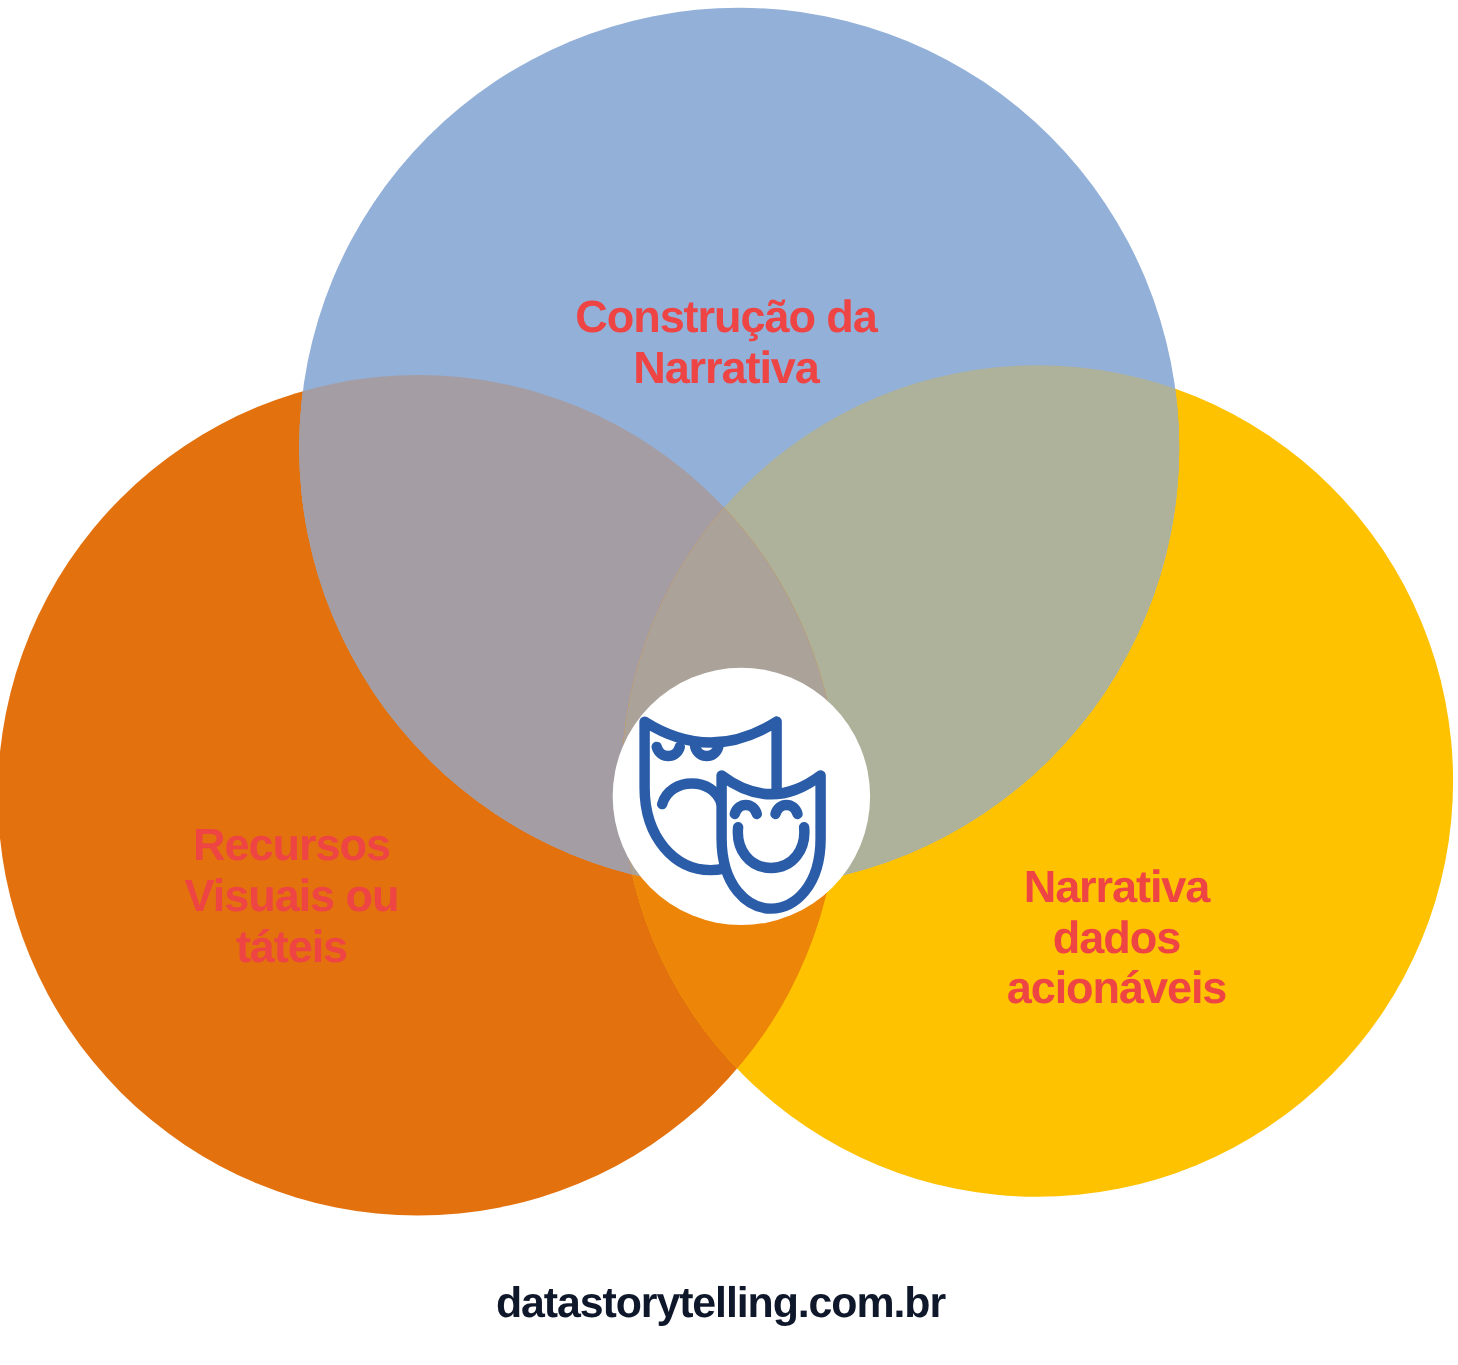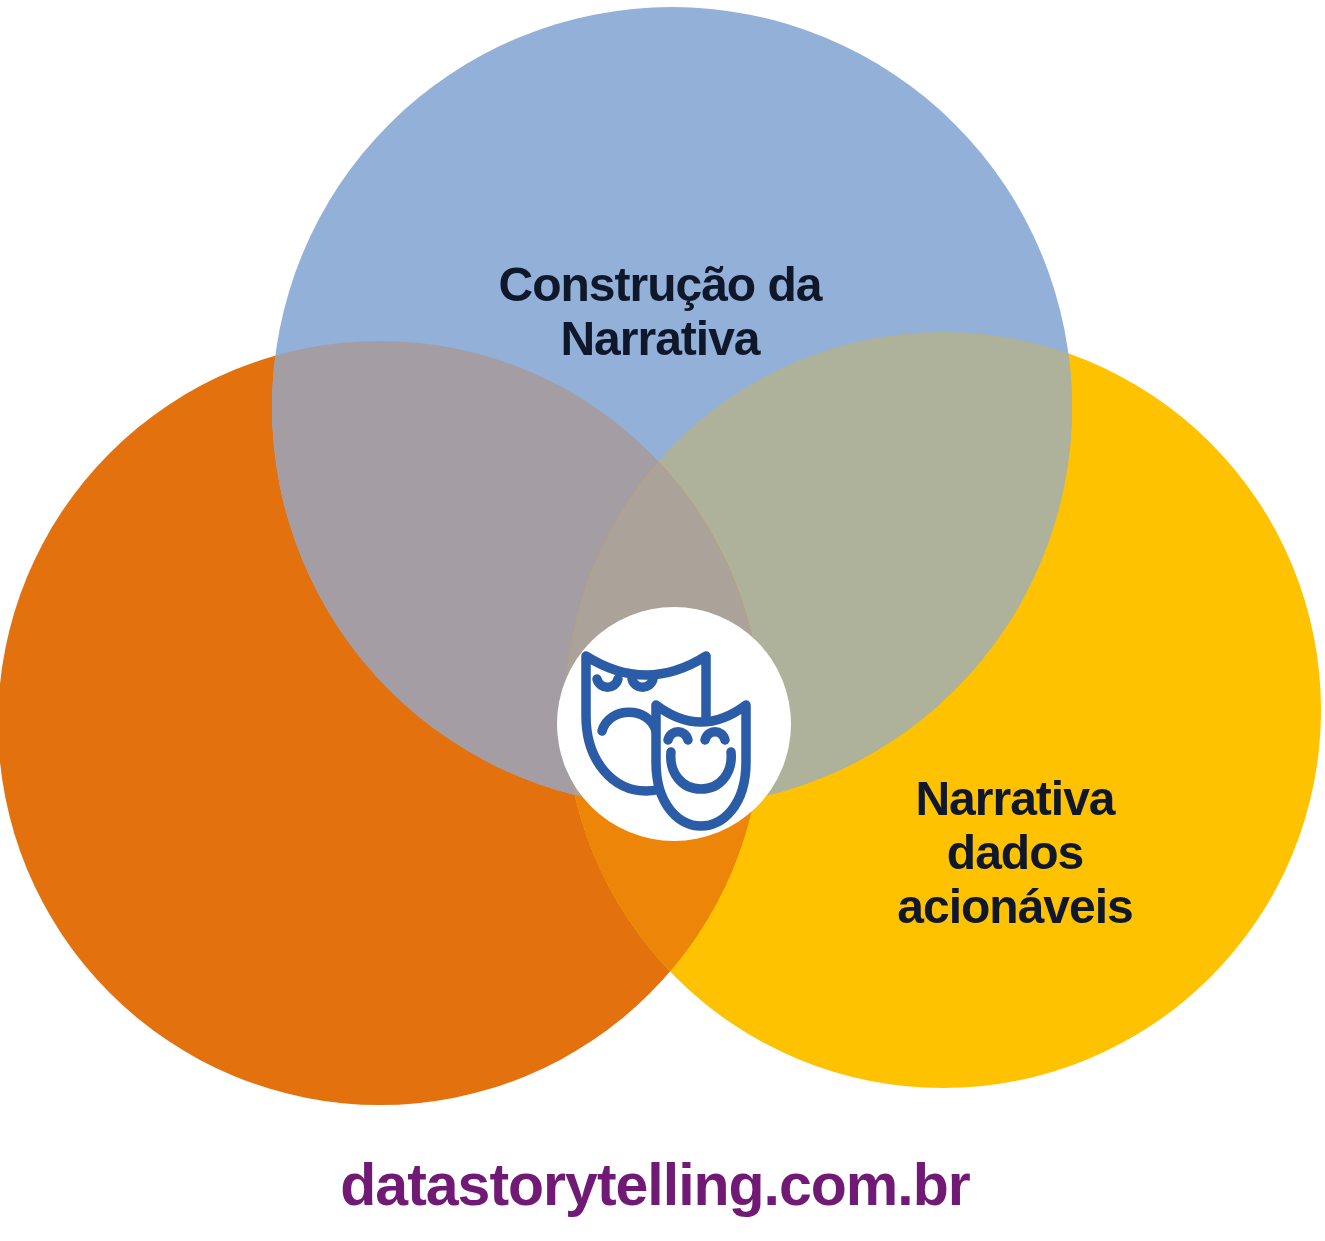--- a/index.html
+++ b/index.html
@@ -18,32 +18,32 @@
   .venn-svg {
     position: absolute;
     inset: 0;
   }
   .circle-label {
     position: absolute;
     transform: translate(-50%, -50%);
     text-align: center;
     white-space: pre-line;
     font-weight: 700;
-    font-size: 48px;
+    font-size: 41px;
     line-height: 1.12;
-    color: #0f172a;
+    color: #ef4444;
     letter-spacing: -1px;
   }
   .footer-url {
     position: absolute;
     transform: translate(-50%, -50%);
     text-align: center;
     font-weight: 700;
-    font-size: 59px;
-    color: #701a75;
+    font-size: 39px;
+    color: #0f172a;
     letter-spacing: -1px;
   }
 </style>
 </head>
 <body>
 
 <div class="canvas">
 
   <svg class="venn-svg" viewBox="0 0 1325 1241" width="1325" height="1241">
     <defs>
@@ -83,20 +83,23 @@
         <path d="M668,740 C671,729 685,729 688,740"></path>
         <path d="M705,740 C708,729 722,729 725,740"></path>
         <path d="M671,752 C669,772 681,789 701,789 C721,789 733,772 731,752"></path>
       </g>
     </g>
   </svg>
 
   <div class="circle-label" style="left:660px; top:312px;">Construção da
 Narrativa</div>
 
+  <div class="circle-label" style="left:265px; top:815px;">Recursos
+Visuais ou
+táteis</div>
 
   <div class="circle-label" style="left:1015px; top:853px;">Narrativa
 dados
 acionáveis</div>
 
   <div class="footer-url" style="left:655px; top:1185px;">datastorytelling.com.br</div>
 
 </div>
 
 </body></html>

